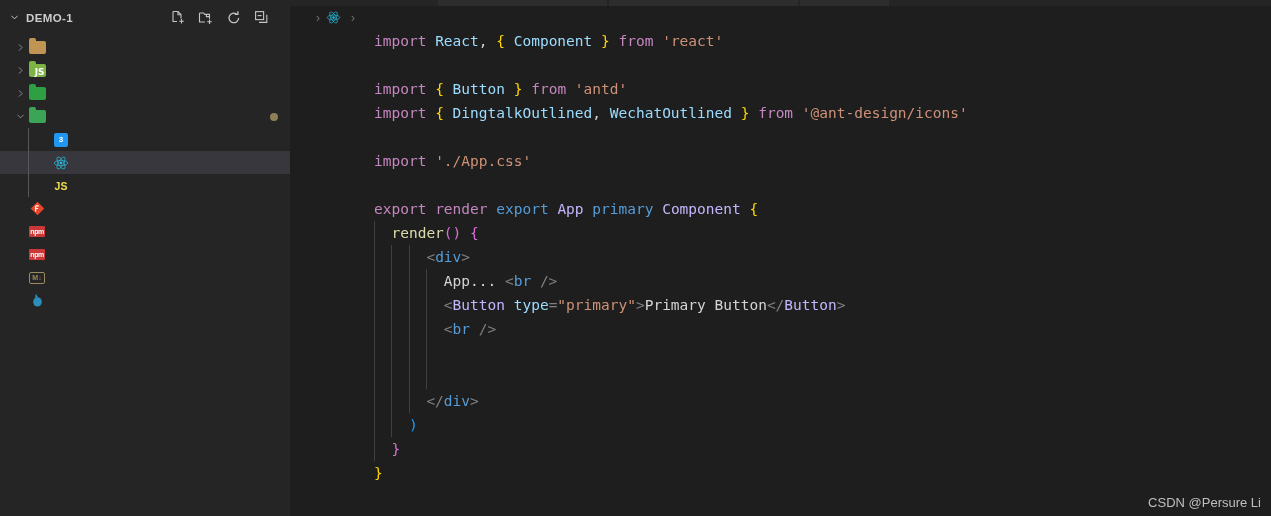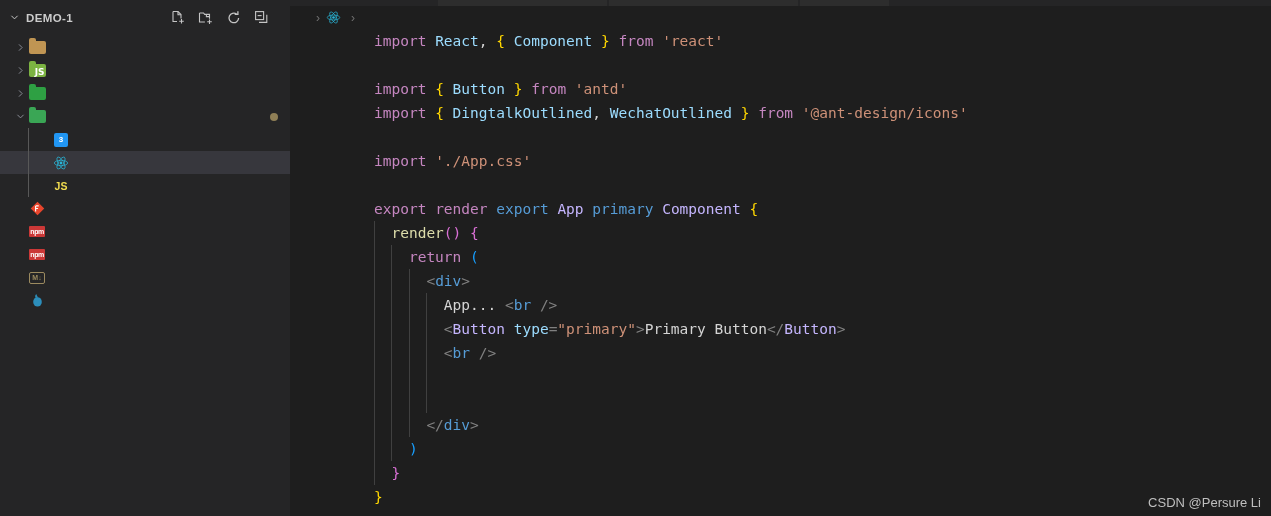--- a/index.html
+++ b/index.html
@@ -473,21 +473,20 @@
     <div id="codearea">
         <div class="cline"><span class="lnum"></span><span class="ctext"><span class="t-kw">import</span> <span class="t-var">React</span><span class="t-txt">,</span> <span class="b-y">{</span> <span class="t-var">Component</span> <span class="b-y">}</span> <span class="t-kw">from</span> <span class="t-str">'react'</span></span></div>
         <div class="cline"><span class="lnum"></span><span class="ctext"></span></div>
         <div class="cline"><span class="lnum"></span><span class="ctext"><span class="t-kw">import</span> <span class="b-y">{</span> <span class="t-var">Button</span> <span class="b-y">}</span> <span class="t-kw">from</span> <span class="t-str">'antd'</span></span></div>
         <div class="cline"><span class="lnum"></span><span class="ctext"><span class="t-kw">import</span> <span class="b-y">{</span> <span class="t-var">DingtalkOutlined</span><span class="t-txt">,</span> <span class="t-var">WechatOutlined</span> <span class="b-y">}</span> <span class="t-kw">from</span> <span class="t-str">'@ant-design/icons'</span></span></div>
         <div class="cline"><span class="lnum"></span><span class="ctext"></span></div>
         <div class="cline"><span class="lnum"></span><span class="ctext"><span class="t-kw">import</span> <span class="t-str">'./App.css'</span></span></div>
         <div class="cline"><span class="lnum"></span><span class="ctext"></span></div>
         <div class="cline"><span class="lnum"></span><span class="ctext"><span class="t-kw">export</span> <span class="t-kw">render</span> <span class="t-ctl">export</span> <span class="t-typ">App</span> <span class="t-ctl">primary</span> <span class="t-typ">Component</span> <span class="b-y">{</span></span></div>
         <div class="cline"><span class="lnum"></span><span class="ig" style="left:84px"></span><span class="ctext">  <span class="t-fn">render</span><span class="b-m">()</span> <span class="b-m">{</span></span></div>
-        <div class="cline"><span class="lnum"></span><span class="ig" style="left:84px"></span><span class="ig" style="left:101.44px"></span><span class="ctext">    <span class="t-kw">return</span> <span class="b-b">(</span></span></div>
         <div class="cline"><span class="lnum"></span><span class="ig" style="left:84px"></span><span class="ig" style="left:101.44px"></span><span class="ig" style="left:118.88px"></span><span class="ctext">      <span class="t-pun">&lt;</span><span class="t-ctl">div</span><span class="t-pun">&gt;</span></span></div>
         <div class="cline"><span class="lnum"></span><span class="ig" style="left:84px"></span><span class="ig" style="left:101.44px"></span><span class="ig" style="left:118.88px"></span><span class="ig" style="left:136.32px"></span><span class="ctext">        <span class="t-txt">App... </span><span class="t-pun">&lt;</span><span class="t-ctl">br</span> <span class="t-pun">/&gt;</span></span></div>
         <div class="cline"><span class="lnum"></span><span class="ig" style="left:84px"></span><span class="ig" style="left:101.44px"></span><span class="ig" style="left:118.88px"></span><span class="ig" style="left:136.32px"></span><span class="ctext">        <span class="t-pun">&lt;</span><span class="t-typ">Button</span> <span class="t-var">type</span><span class="t-pun">=</span><span class="t-str">"primary"</span><span class="t-pun">&gt;</span><span class="t-txt">Primary Button</span><span class="t-pun">&lt;/</span><span class="t-typ">Button</span><span class="t-pun">&gt;</span></span></div>
         <div class="cline"><span class="lnum"></span><span class="ig" style="left:84px"></span><span class="ig" style="left:101.44px"></span><span class="ig" style="left:118.88px"></span><span class="ig" style="left:136.32px"></span><span class="ctext">        <span class="t-pun">&lt;</span><span class="t-ctl">br</span> <span class="t-pun">/&gt;</span></span></div>
         <div class="cline"><span class="lnum"></span><span class="ig" style="left:84px"></span><span class="ig" style="left:101.44px"></span><span class="ig" style="left:118.88px"></span><span class="ig" style="left:136.32px"></span></div>
         <div class="cline"><span class="lnum"></span><span class="ig" style="left:84px"></span><span class="ig" style="left:101.44px"></span><span class="ig" style="left:118.88px"></span><span class="ig" style="left:136.32px"></span></div>
         <div class="cline"><span class="lnum"></span><span class="ig" style="left:84px"></span><span class="ig" style="left:101.44px"></span><span class="ig" style="left:118.88px"></span><span class="ctext">      <span class="t-pun">&lt;/</span><span class="t-ctl">div</span><span class="t-pun">&gt;</span></span></div>
         <div class="cline"><span class="lnum"></span><span class="ig" style="left:84px"></span><span class="ig" style="left:101.44px"></span><span class="ctext">    <span class="b-b">)</span></span></div>
         <div class="cline"><span class="lnum"></span><span class="ig" style="left:84px"></span><span class="ctext">  <span class="b-m">}</span></span></div>
         <div class="cline"><span class="lnum"></span><span class="ctext"><span class="b-y">}</span></span></div>

